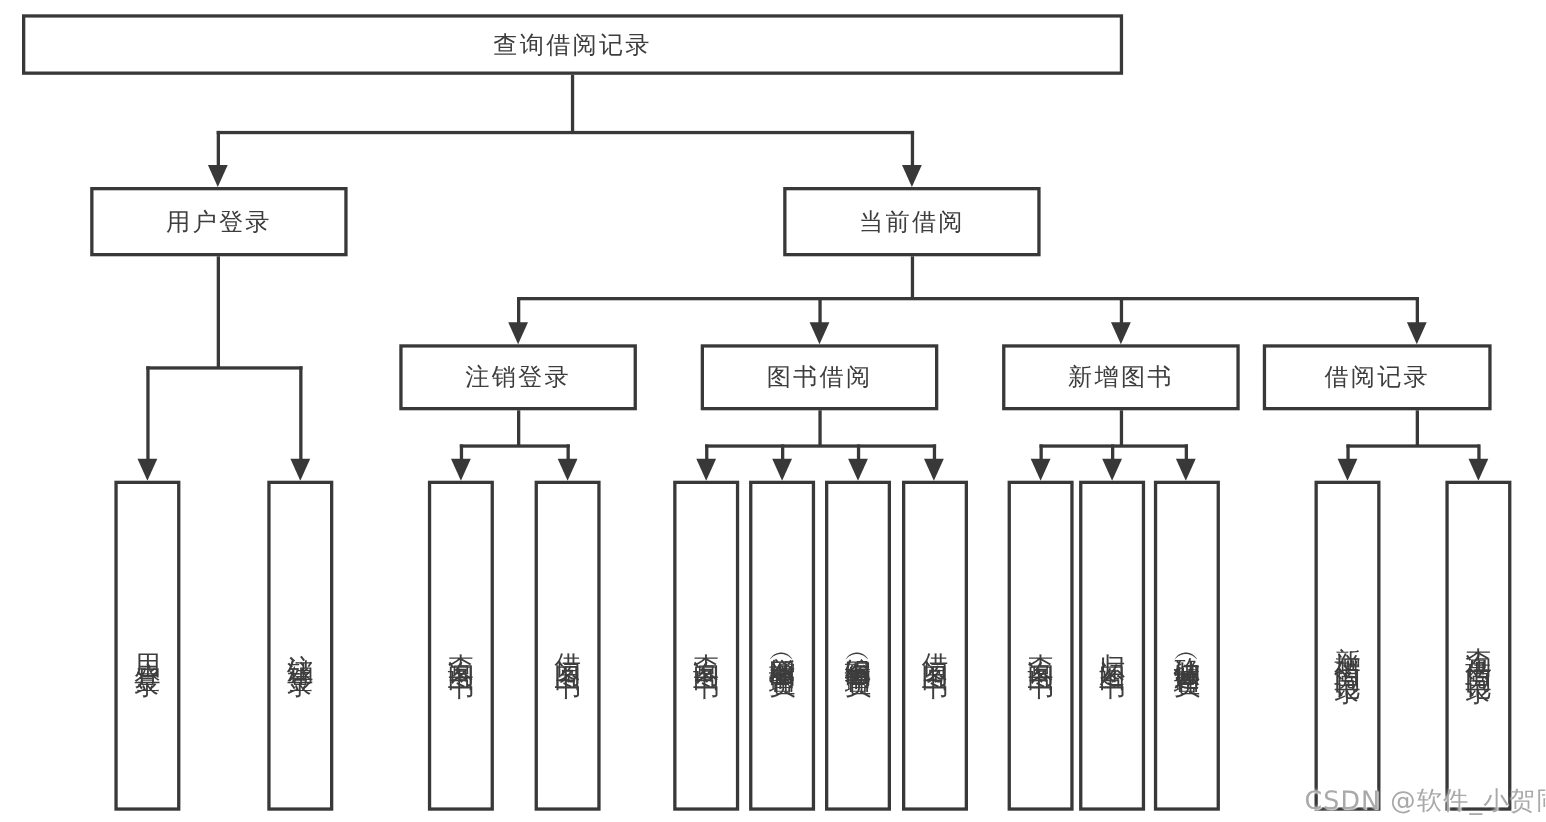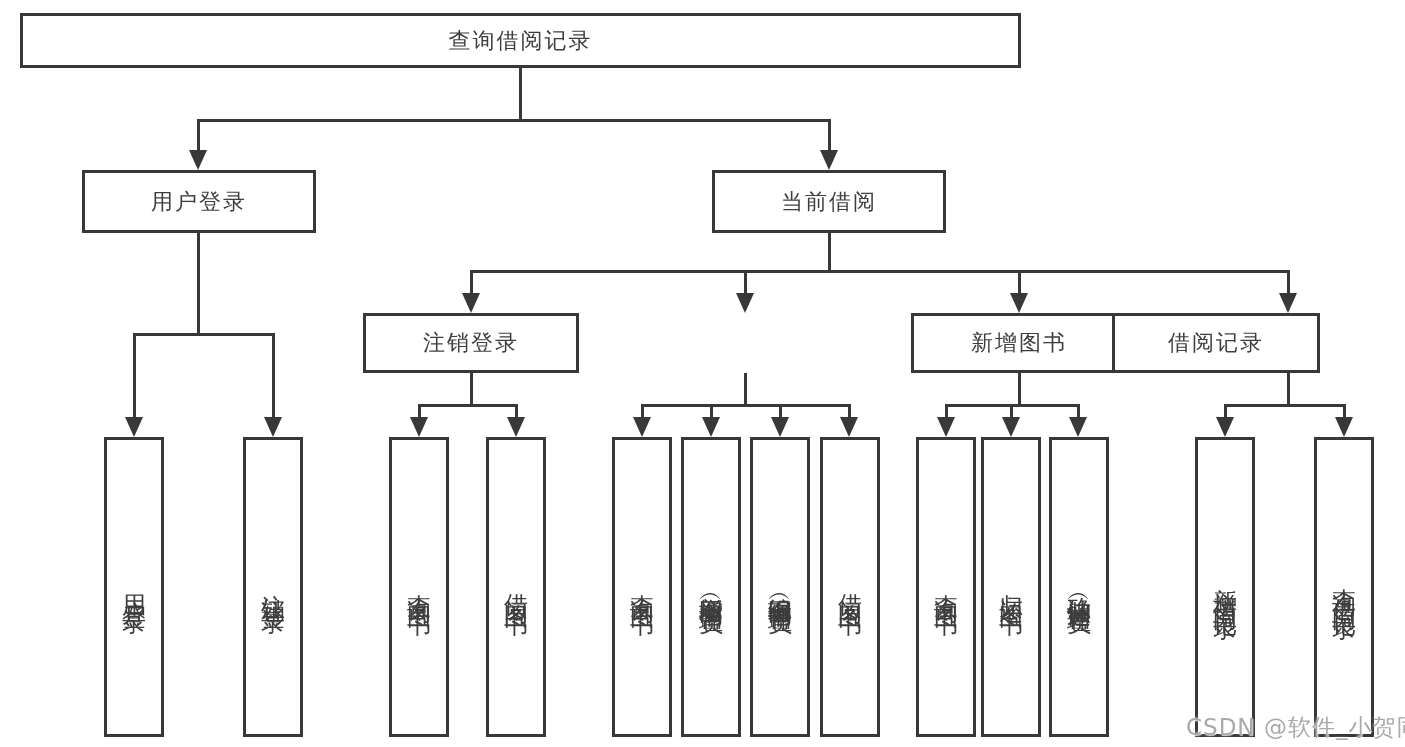--- a/index.html
+++ b/index.html
@@ -74,24 +74,27 @@
   <div class="vl" style="left:744px;top:270px;height:25px;"></div>
   <div class="arrow" style="left:736px;top:293px;"></div>
   <div class="vl" style="left:1018px;top:270px;height:25px;"></div>
   <div class="arrow" style="left:1010px;top:293px;"></div>
   <div class="vl" style="left:1287px;top:270px;height:25px;"></div>
   <div class="arrow" style="left:1279px;top:293px;"></div>
 
   <div class="node hnode" style="left:363px;top:313px;width:216px;height:60px;">
     <span>注销登录</span>
   </div>
+  <div class="node hnode" style="left:637px;top:313px;width:216px;height:60px;">
+    <span>图书借阅</span>
+  </div>
   <div class="node hnode" style="left:911px;top:313px;width:216px;height:60px;">
     <span>新增图书</span>
   </div>
-  <div class="node hnode" style="left:1112px;top:313px;width:208px;height:60px;">
+  <div class="node hnode" style="left:1148px;top:313px;width:208px;height:60px;">
     <span>借阅记录</span>
   </div>
 
   <div class="vl" style="left:470px;top:373px;height:33px;"></div>
   <div class="hl" style="left:418px;top:404px;width:100px;"></div>
   <div class="vl" style="left:418px;top:404px;height:15px;"></div>
   <div class="arrow" style="left:410px;top:417px;"></div>
   <div class="vl" style="left:515px;top:404px;height:15px;"></div>
   <div class="arrow" style="left:507px;top:417px;"></div>
 

